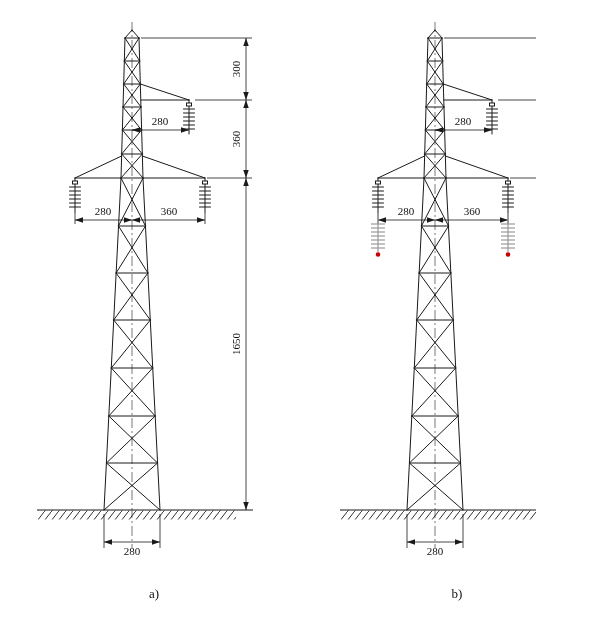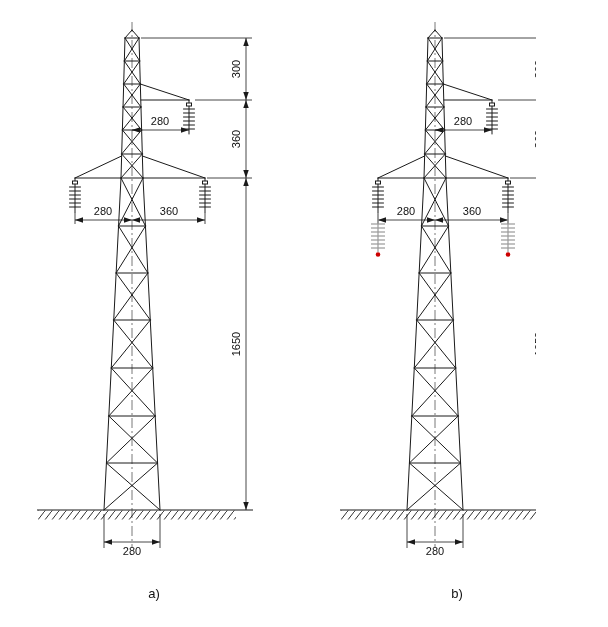--- a/index.html
+++ b/index.html
@@ -1,17 +1,17 @@
 <!DOCTYPE html>
 <html><head>
 <meta charset="utf-8">
 <style>
   html,body{margin:0;padding:0;background:#fff;}
   .figure{position:relative;width:536px;height:627px;background:#fff;
-          font-family:Liberation Sans, sans-serif;overflow:hidden;}
+          font-family:Liberation Serif, serif;overflow:hidden;}
   svg.tower{position:absolute;top:8px;}
   #towerA{left:2px;}
   #towerB{left:305px;}
   
   .t{stroke:#1a1a1a;stroke-width:1;fill:none;stroke-linecap:round;}
   
   .d{stroke:#1a1a1a;stroke-width:0.8;fill:none;}
   
   .cl{stroke:#555;stroke-width:0.8;fill:none;stroke-dasharray:10 3 2 3;}
   

